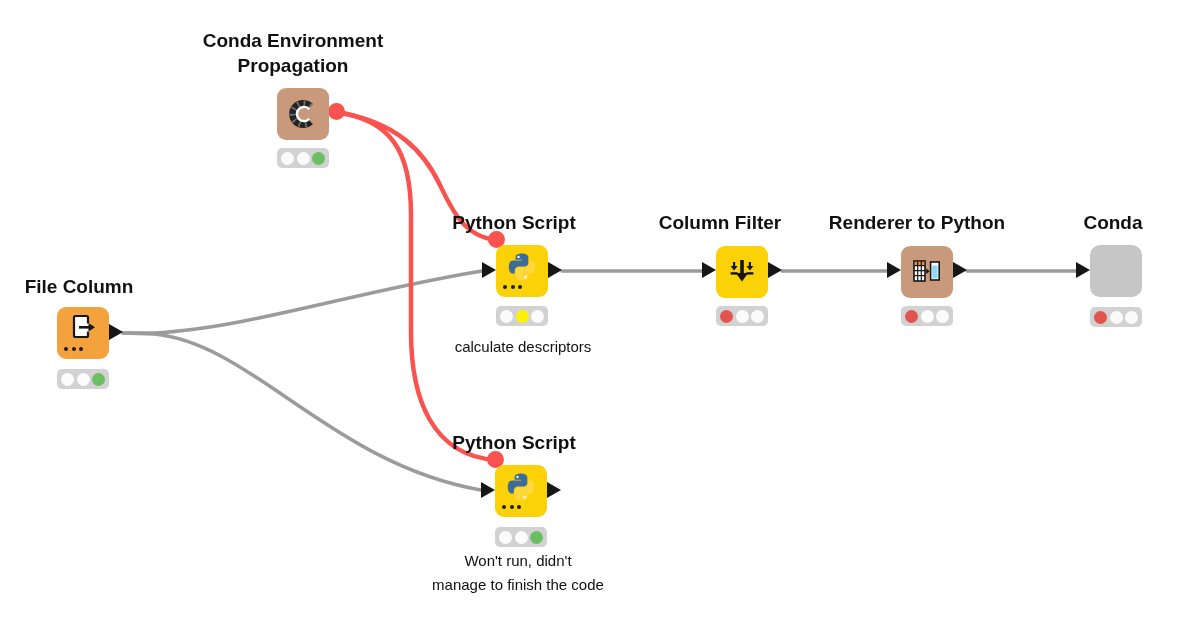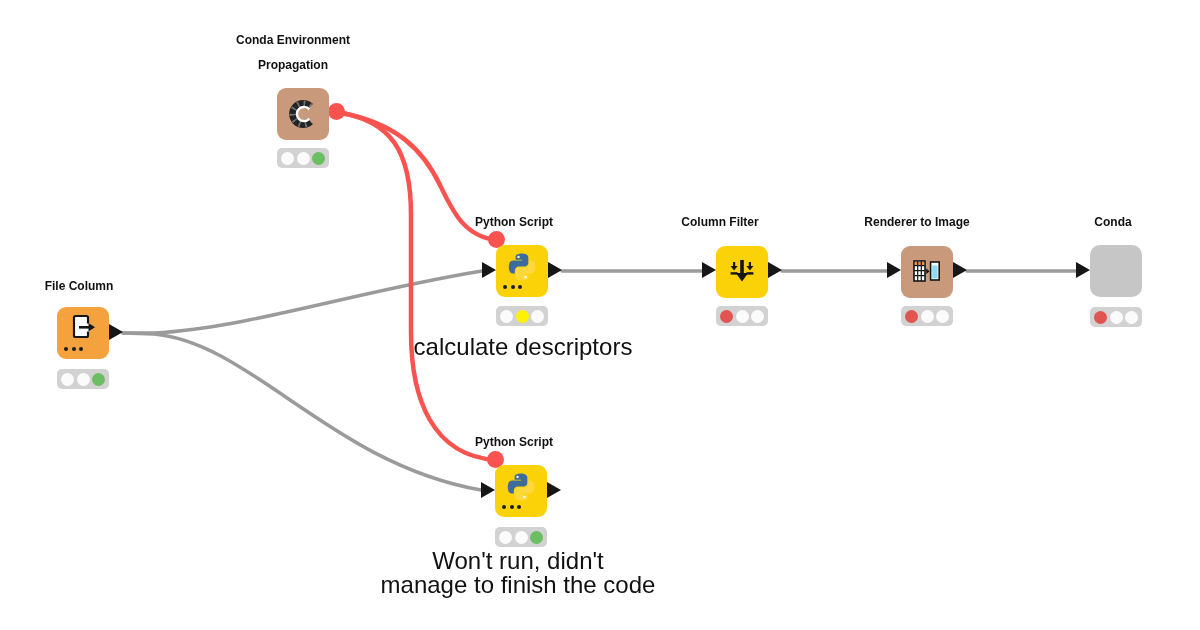--- a/index.html
+++ b/index.html
@@ -6,25 +6,25 @@
   .canvas{
     position:relative;width:1200px;height:630px;overflow:hidden;
     background:var(--canvas-bg,#fff);
     font-family:"Liberation Sans",sans-serif;color:var(--text,#111);
   }
   .wires{position:absolute;left:0;top:0;}
   .wire-gray{stroke:var(--line-gray,#9b9b9b);stroke-width:3.5;fill:none;stroke-linecap:round;}
   .wire-red{stroke:var(--flow-red,#f9534f);stroke-width:4.5;fill:none;stroke-linecap:round;}
   .node{position:absolute;left:0;top:0;width:0;height:0;overflow:visible;}
   .title{
-    position:absolute;font-size:12px;font-weight:700;line-height:25px;
+    position:absolute;font-size:19px;font-weight:700;line-height:25px;
     text-align:center;white-space:pre-line;
   }
   .caption{
-    position:absolute;font-size:24px;font-weight:400;line-height:24px;
+    position:absolute;font-size:15px;font-weight:400;line-height:24px;
     text-align:center;white-space:pre-line;
   }
   .body{position:absolute;width:52px;height:52px;border-radius:9px;}
   .body.orange{background:var(--node-orange,#f4a23d);}
   .body.yellow{background:var(--node-yellow,#fbd208);}
   .body.tan{background:var(--node-tan,#c9997b);}
   .body.gray{background:var(--node-gray,#c6c6c6);border-radius:10px;}
   .tri{
     position:absolute;width:0;height:0;
     border-top:8.5px solid transparent;border-bottom:8.5px solid transparent;
@@ -149,21 +149,21 @@
     </div>
     <div class="tri" style="left:768px;top:262px;"></div>
     <div class="lights" style="left:716px;top:306px;">
         <span class="light red"></span>
         <span class="light off"></span>
         <span class="light off"></span>
       </div>
   </div>
 
   <div class="node">
-    <div class="title" style="left:807px;top:210px;width:220px;">Renderer to Image</div>
+    <div class="title" style="left:807px;top:210px;width:220px;">Renderer to Python</div>
     <div class="tri" style="left:887px;top:262px;"></div>
     <div class="body tan" style="left:901px;top:246px;">
       <svg class="icon" style="left:10px;top:10px;" width="32" height="32" viewBox="0 0 32 32">
         <rect x="3" y="5" width="11" height="20" fill="#ffffff" stroke="#161616" stroke-width="1.6"></rect>
         <rect x="3.8" y="5.8" width="9.4" height="3.4" fill="#ef8b32"></rect>
         <path d="M6.7 5 V25 M10.3 5 V25 M3 9.6 H14 M3 14.6 H14 M3 19.6 H14" stroke="#161616" stroke-width="1.2" fill="none"></path>
         <polygon points="15.2,12.6 18.6,15.3 15.2,18" fill="#161616"></polygon>
         <rect x="19.6" y="6" width="8.6" height="18" fill="#ffffff" stroke="#161616" stroke-width="1.6"></rect>
         <rect x="21.2" y="9.5" width="5.4" height="13" fill="#8ed9f8"></rect>
       </svg>

